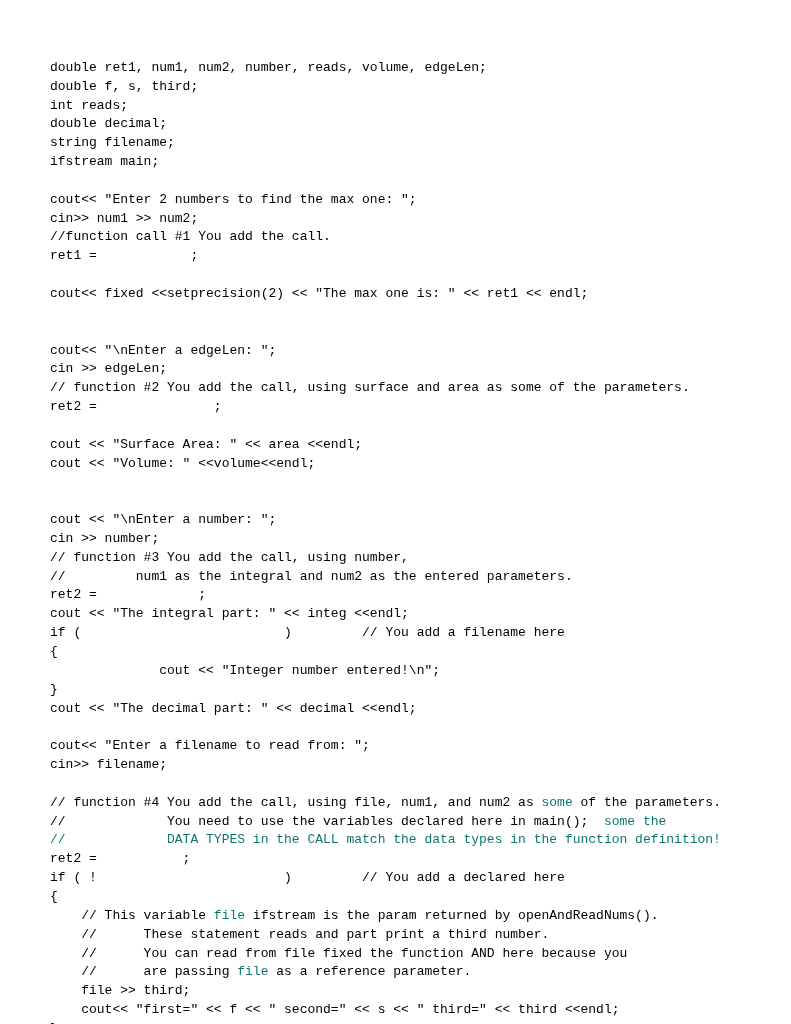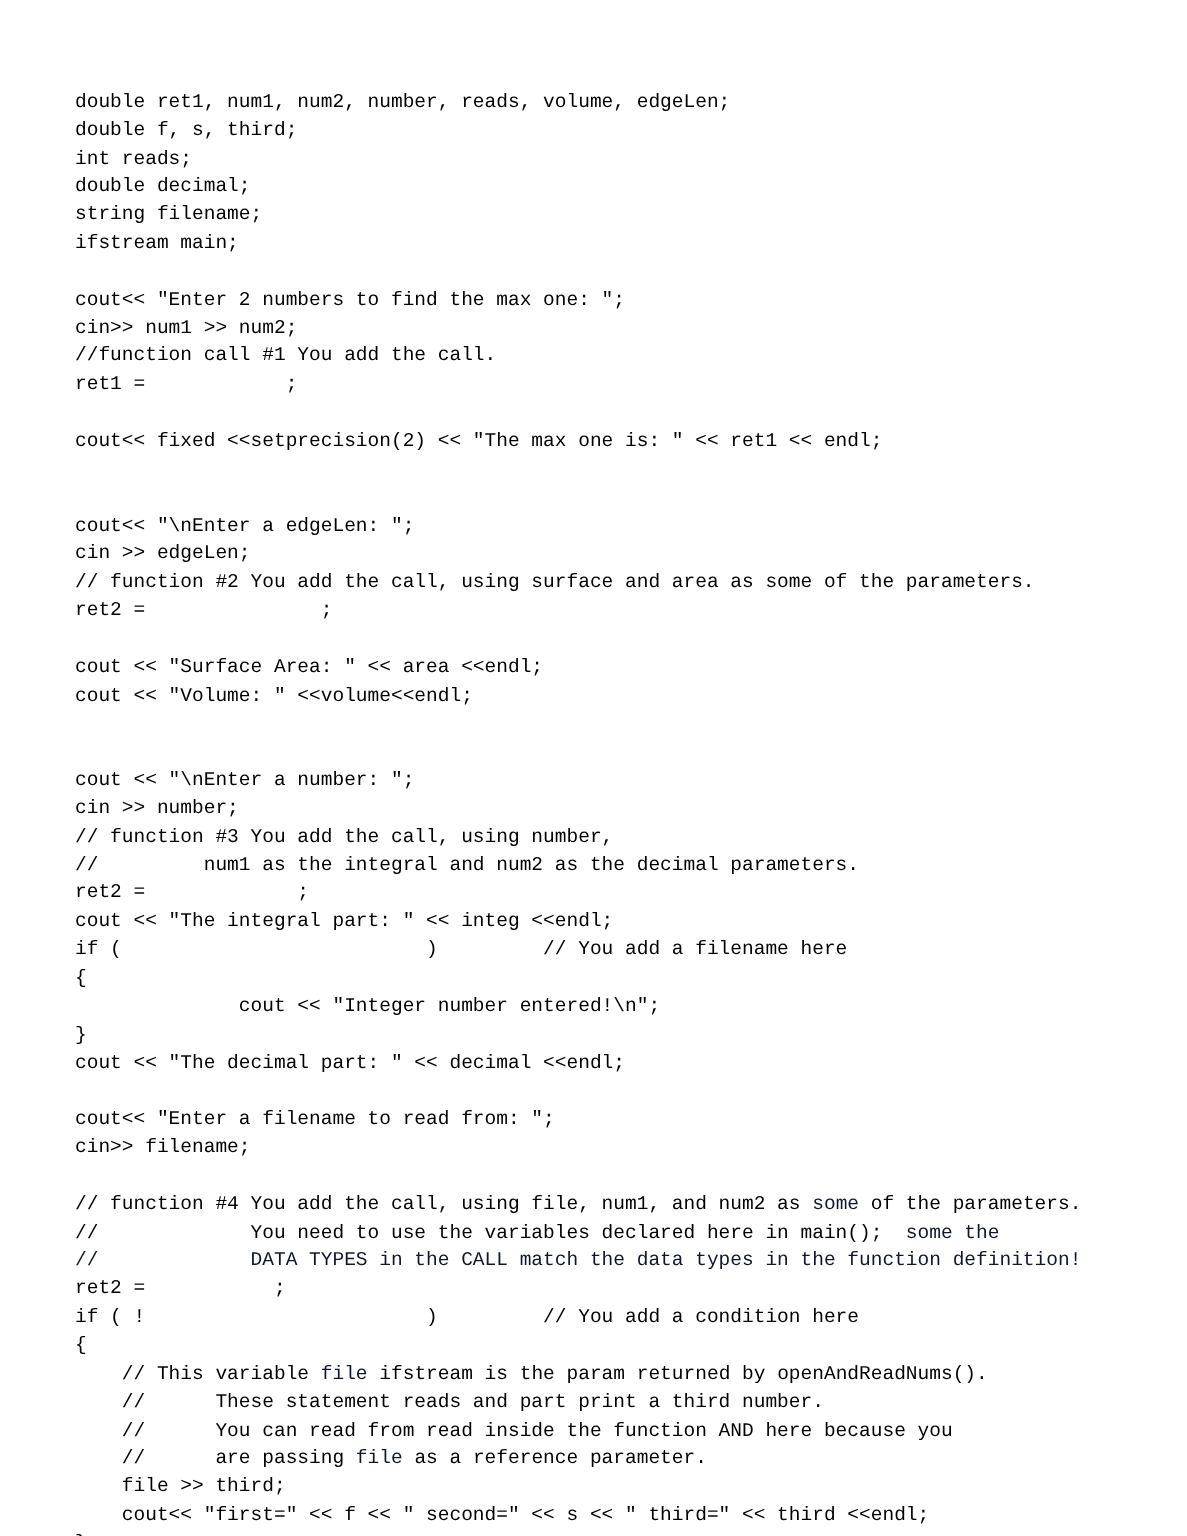--- a/index.html
+++ b/index.html
@@ -14,21 +14,21 @@
       line-height: 1.45;
       color: #000000;
       padding: 40px 50px;
       width: 791px;
       min-height: 1024px;
     }
     .code-block {
       white-space: pre;
     }
     .red {
-      color: #0f172a;
+      color: #0f766e;
     }
   </style>
 </head>
 <body>
 
 <div class="code-block">
 <span>double ret1, num1, num2, number, reads, volume, edgeLen;</span>
 <span>double f, s, third;</span>
 <span>int reads;</span>
 <span>double decimal;</span>
@@ -48,41 +48,41 @@
 <span>// function #2 You add the call, using surface and area as some of the parameters.</span>
 <span>ret2 =               ;</span>
 
 <span>cout &lt;&lt; "Surface Area: " &lt;&lt; area &lt;&lt;endl;</span>
 <span>cout &lt;&lt; "Volume: " &lt;&lt;volume&lt;&lt;endl;</span>
 
 
 <span>cout &lt;&lt; "\nEnter a number: ";</span>
 <span>cin &gt;&gt; number;</span>
 <span>// function #3 You add the call, using number,</span>
-<span>//         num1 as the integral and num2 as the decimal parameters.</span>
+<span>//         num1 as the integral and num2 as the entered parameters.</span>
 <span>ret2 =             ;</span>
 <span>cout &lt;&lt; "The integral part: " &lt;&lt; integ &lt;&lt;endl;</span>
 <span>if (                          )         // You add a filename here</span>
 <span>{</span>
 <span>              cout &lt;&lt; "Integer number entered!\n";</span>
 <span>}</span>
 <span>cout &lt;&lt; "The decimal part: " &lt;&lt; decimal &lt;&lt;endl;</span>
 
 <span>cout&lt;&lt; "Enter a filename to read from: ";</span>
 <span>cin&gt;&gt; filename;</span>
 
 <span>// function #4 You add the call, using file, num1, and num2 as <span class="red">some</span> of the parameters.</span>
 <span>//             You need to use the variables declared here in main();  <span class="red">some the</span></span>
 <span><span class="red">//             DATA TYPES in the CALL match the data types in the function definition!</span></span>
 <span>ret2 =           ;</span>
-<span>if ( !                        )         // You add a condition here</span>
+<span>if ( !                        )         // You add a declared here</span>
 <span>{</span>
 <span>    // This variable <span class="red">file</span> ifstream is the param returned by openAndReadNums().</span>
 <span>    //      These statement reads and part print a third number.</span>
-<span>    //      You can read from read inside the function AND here because you</span>
+<span>    //      You can read from file fixed the function AND here because you</span>
 <span>    //      are passing <span class="red">file</span> as a reference parameter.</span>
 <span>    file &gt;&gt; third;</span>
 <span>    cout&lt;&lt; "first=" &lt;&lt; f &lt;&lt; " second=" &lt;&lt; s &lt;&lt; " third=" &lt;&lt; third &lt;&lt;endl;</span>
 <span>}</span>
 
 
 
 
 </div>
 

